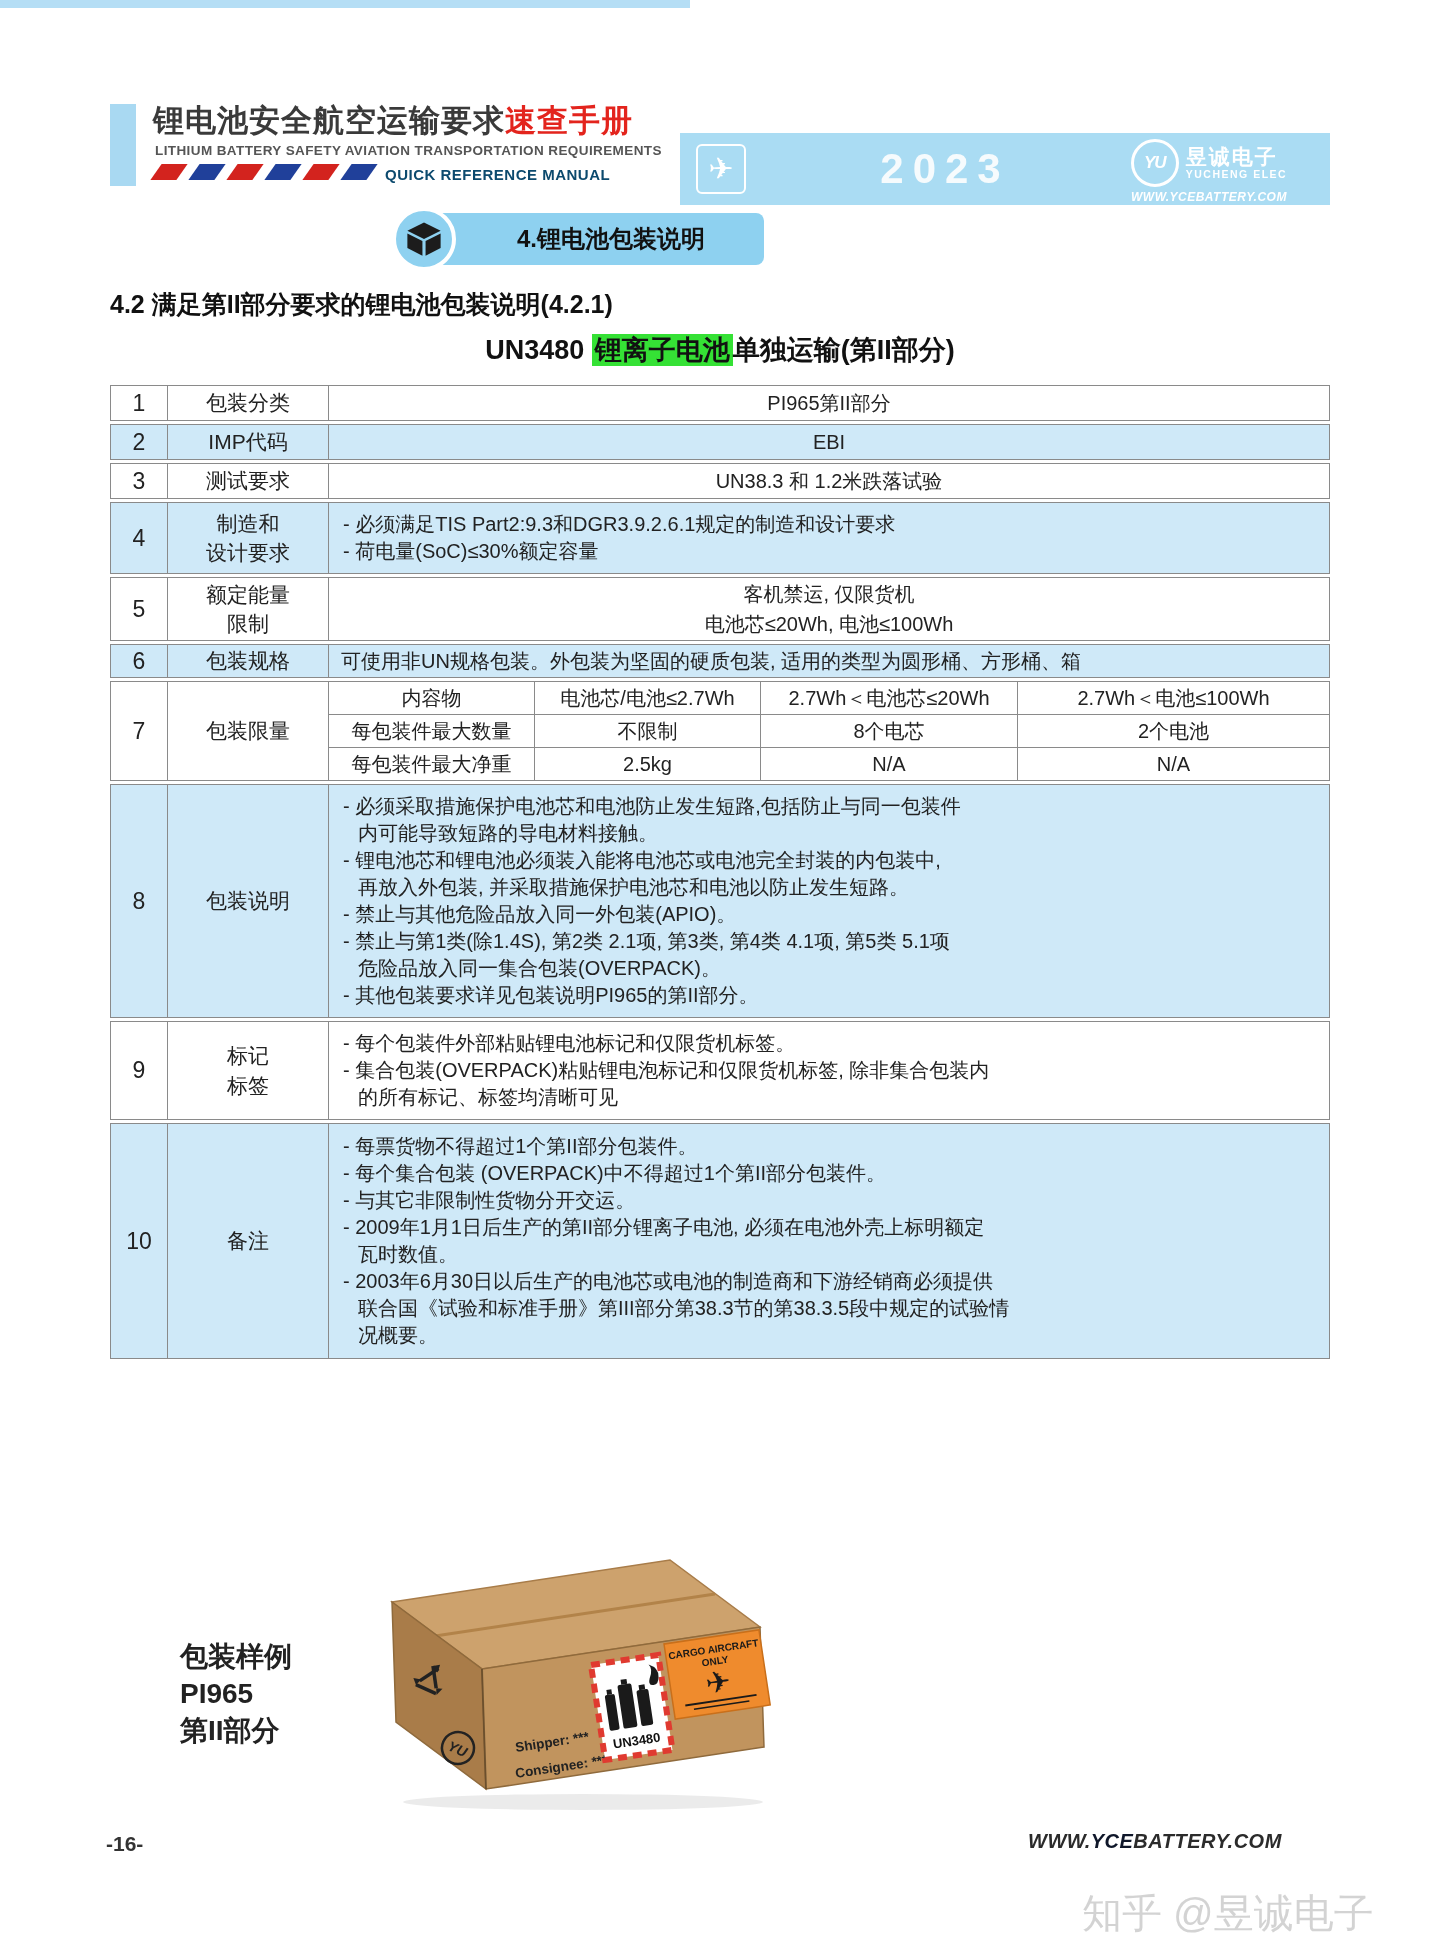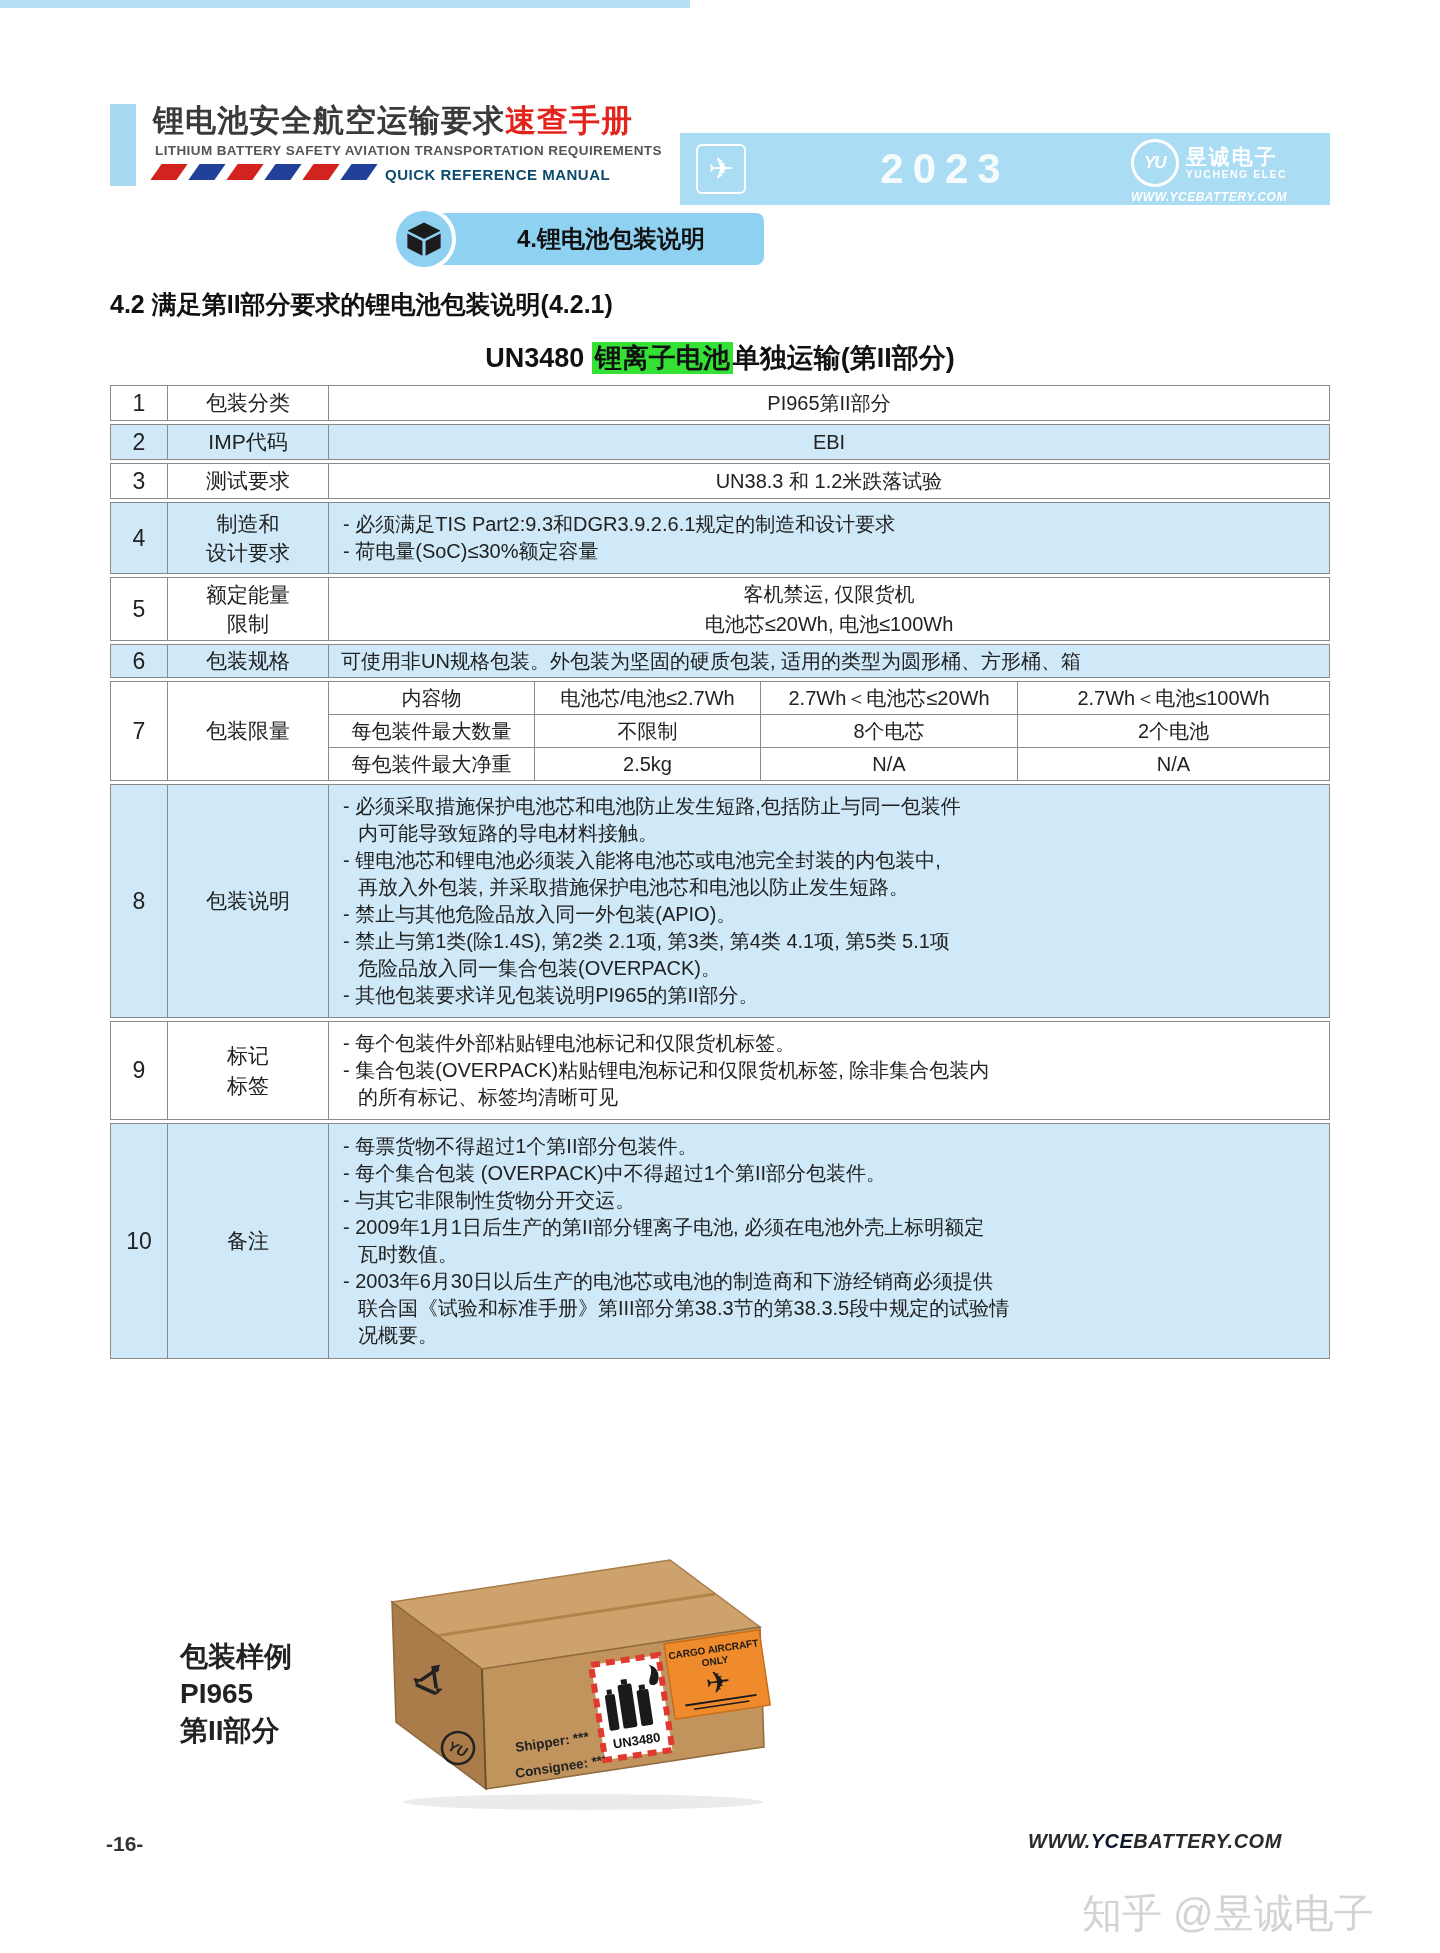--- a/index.html
+++ b/index.html
@@ -32,21 +32,21 @@
   .logo-en{font-size:10.5px;font-weight:800;letter-spacing:1.5px;}
   .logo-site{margin-top:3px;text-align:center;font-size:12px;font-weight:800;font-style:italic;letter-spacing:.5px;}
 
   
   .banner{position:absolute;left:428px;top:213px;width:336px;height:52px;background:#8ed1f0;border-radius:8px;display:flex;align-items:center;justify-content:center;}
   .banner-title{font-size:24px;font-weight:900;color:#111;padding-left:30px;white-space:nowrap;}
   .banner-circle{position:absolute;left:392px;top:207px;width:56px;height:56px;background:#8ed1f0;border:4px solid #fff;border-radius:50%;display:flex;align-items:center;justify-content:center;}
 
   .heading42{position:absolute;left:110px;top:288px;font-size:25px;font-weight:800;color:#111;white-space:nowrap;}
 
-  .table-title{position:absolute;left:110px;top:340px;width:1220px;text-align:center;font-size:27px;font-weight:800;color:#111;white-space:nowrap;}
+  .table-title{position:absolute;left:110px;top:332px;width:1220px;text-align:center;font-size:27px;font-weight:800;color:#111;white-space:nowrap;}
   .table-title .hl{background:#35e135;padding:1px 3px;}
 
   
   .spec{position:absolute;left:110px;top:382px;width:1220px;}
   .trow{display:flex;border:1px solid #8a8a8a;background:#fff;margin-top:3px;align-items:stretch;box-sizing:border-box;}
   .trow.blue{background:#cfe9f8;}
   .c-num{width:56px;flex:none;display:flex;align-items:center;justify-content:center;font-size:23px;color:#222;border-right:1px solid #8a8a8a;}
   .c-label{width:160px;flex:none;display:flex;flex-direction:column;align-items:center;justify-content:center;font-size:21px;line-height:1.4;text-align:center;border-right:1px solid #8a8a8a;}
   .c-content{flex:1;display:flex;flex-direction:column;justify-content:center;font-size:20px;min-width:0;}
   .center-txt{align-items:center;text-align:center;line-height:1.5;}

